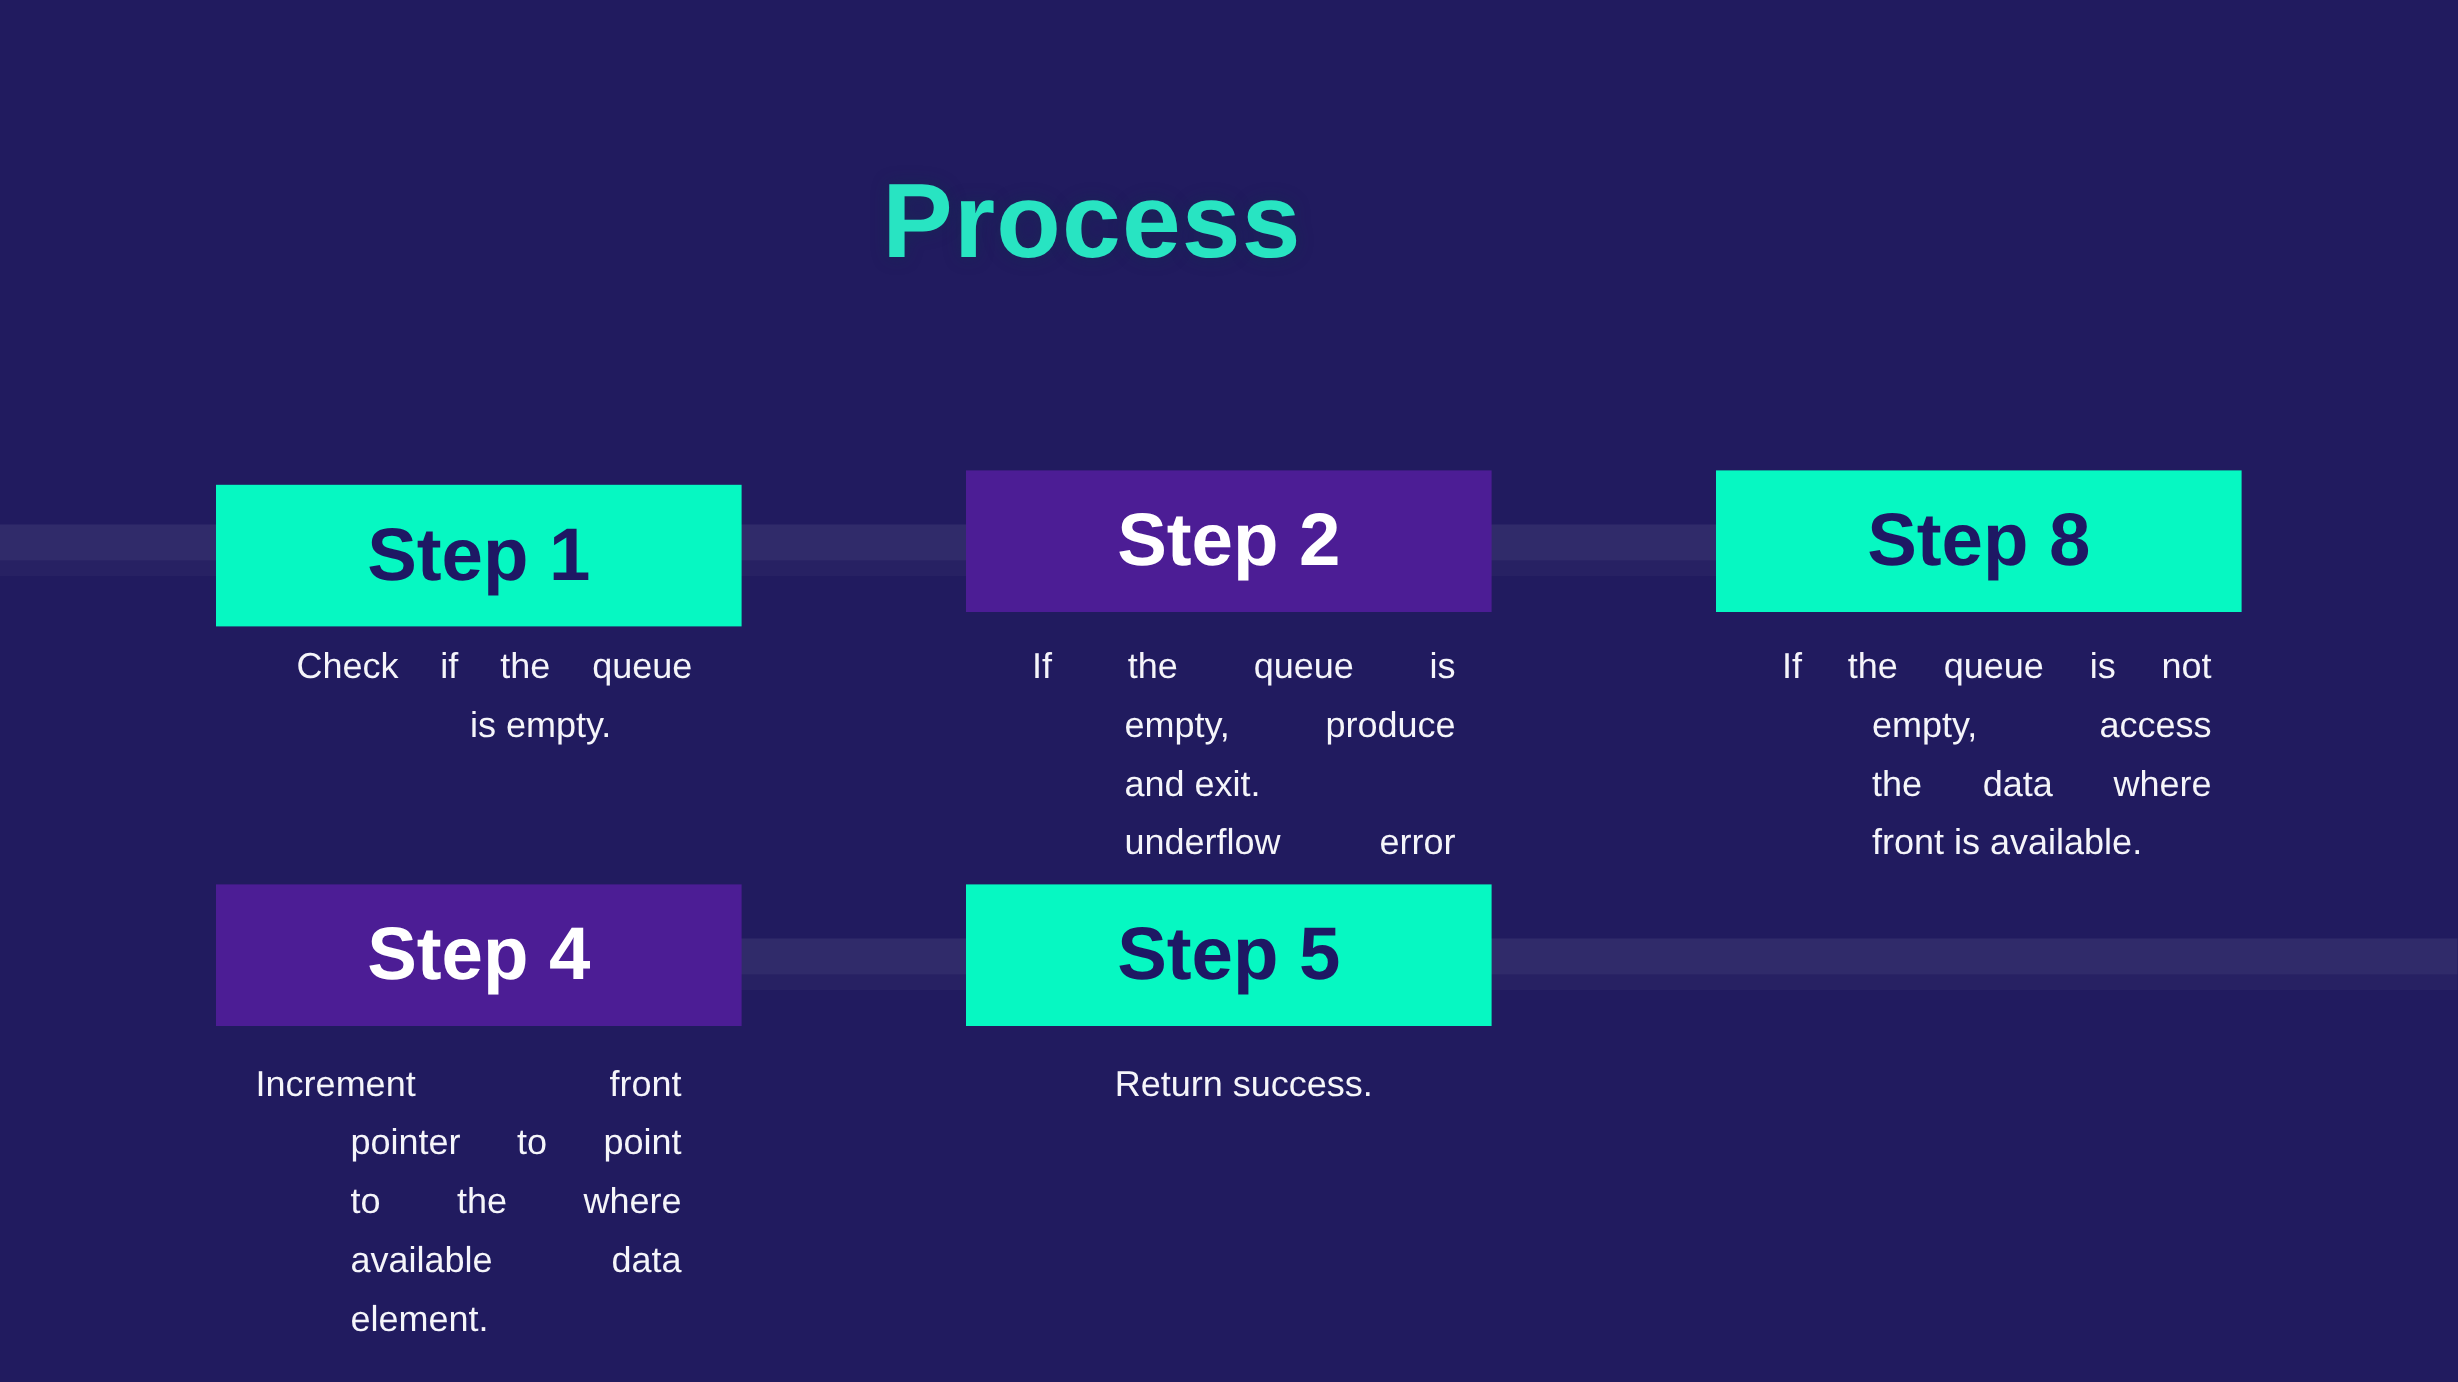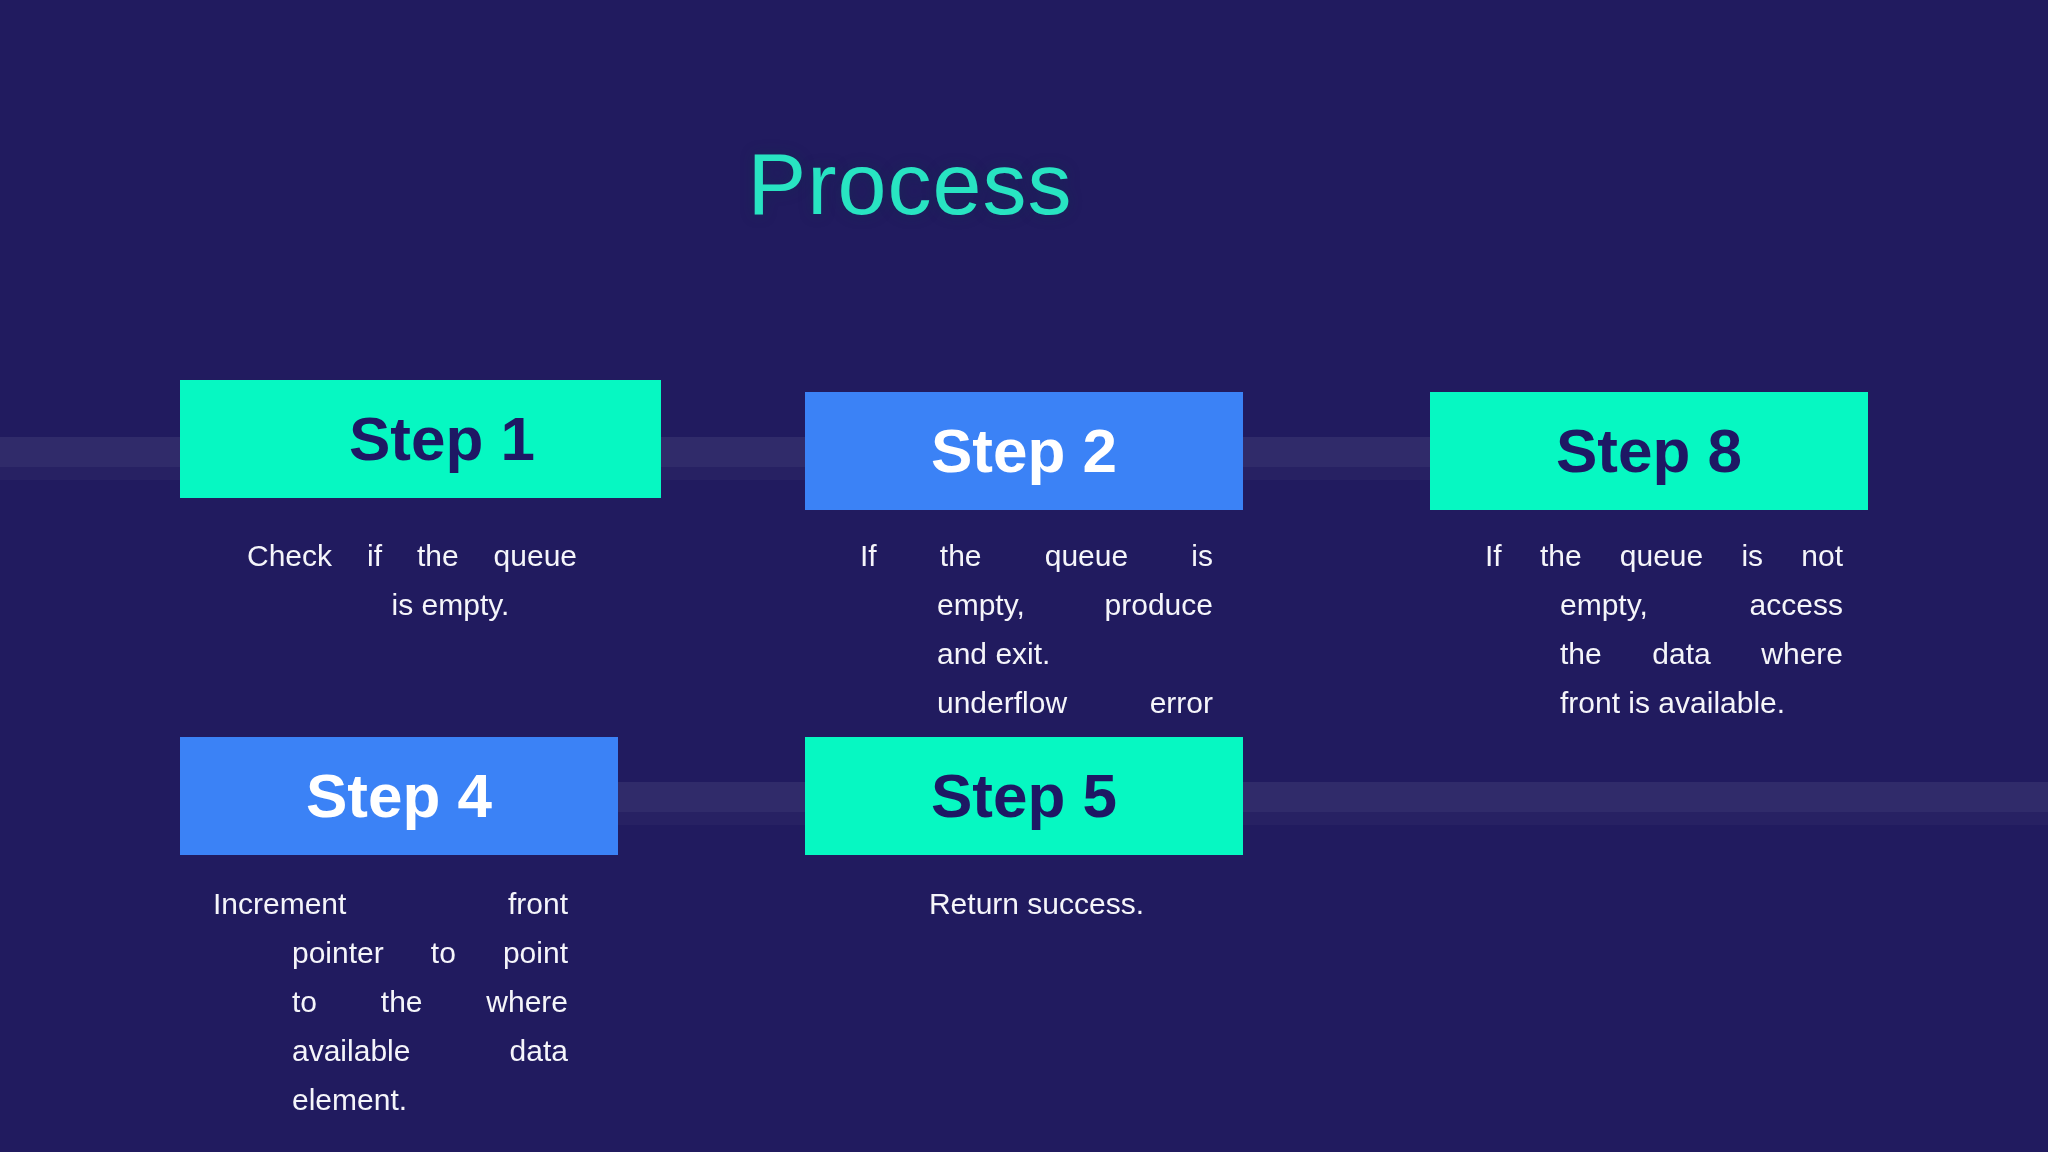--- a/index.html
+++ b/index.html
@@ -6,21 +6,21 @@
   body {
     width: 2048px; height: 1152px;
     background: #211B5F;
     font-family: "Liberation Sans", sans-serif;
     overflow: hidden; position: relative;
   }
   .stage { position: absolute; inset: 0; width: 2048px; height: 1152px; }
 
   .slide-title {
     position: absolute; top: 108px; left: 0; width: 1820px;
-    text-align: center; font-size: 88px; line-height: 88px; font-weight: normal;
+    text-align: center; font-size: 88px; line-height: 88px; font-weight: bold;
     color: #28E4C2; letter-spacing: 1px;
     text-shadow: 0 0 14px rgba(10, 60, 70, 0.35);
     margin-top: 32px;
   }
 
   .band {
     position: absolute; height: 30px;
     background: rgba(255,255,255,0.072);
   }
   .band-ext {
@@ -30,28 +30,28 @@
   .band-row1 { left: 0; top: 437px; width: 1650px; }
   .band-ext-row1 { left: 0; top: 467px; width: 1650px; }
   .band-row2 { left: 400px; top: 782px; width: 1648px; }
   .band-ext-row2 { left: 400px; top: 812px; width: 1648px; }
 
   .step-card {
     position: absolute; width: 438px; height: 118px;
     display: flex; align-items: center; justify-content: center;
   }
   .step-card.teal    { background: #06F8C2; }
-  .step-card.magenta { background: #3b82f6; }
+  .step-card.magenta { background: #4c1d95; }
   .step-label {
     font-size: 62px; font-weight: bold; line-height: 62px;
   }
   .teal    .step-label { color: #1E1864; }
   .magenta .step-label { color: #FFFFFF; }
 
-  .pos-s1 { left: 180px;  top: 380px; padding-left: 43px; }
+  .pos-s1 { left: 180px;  top: 404px; }
   .pos-s2 { left: 805px;  top: 392px; }
   .pos-s3 { left: 1430px; top: 392px; }
   .pos-s4 { left: 180px;  top: 737px; }
   .pos-s5 { left: 805px;  top: 737px; }
 
   .desc {
     position: absolute;
     color: #F5F5FA; font-size: 30px; line-height: 49px;
   }
   .pos-d1 { left: 247px;  top: 531px; width: 330px; --ind: 77px; }

